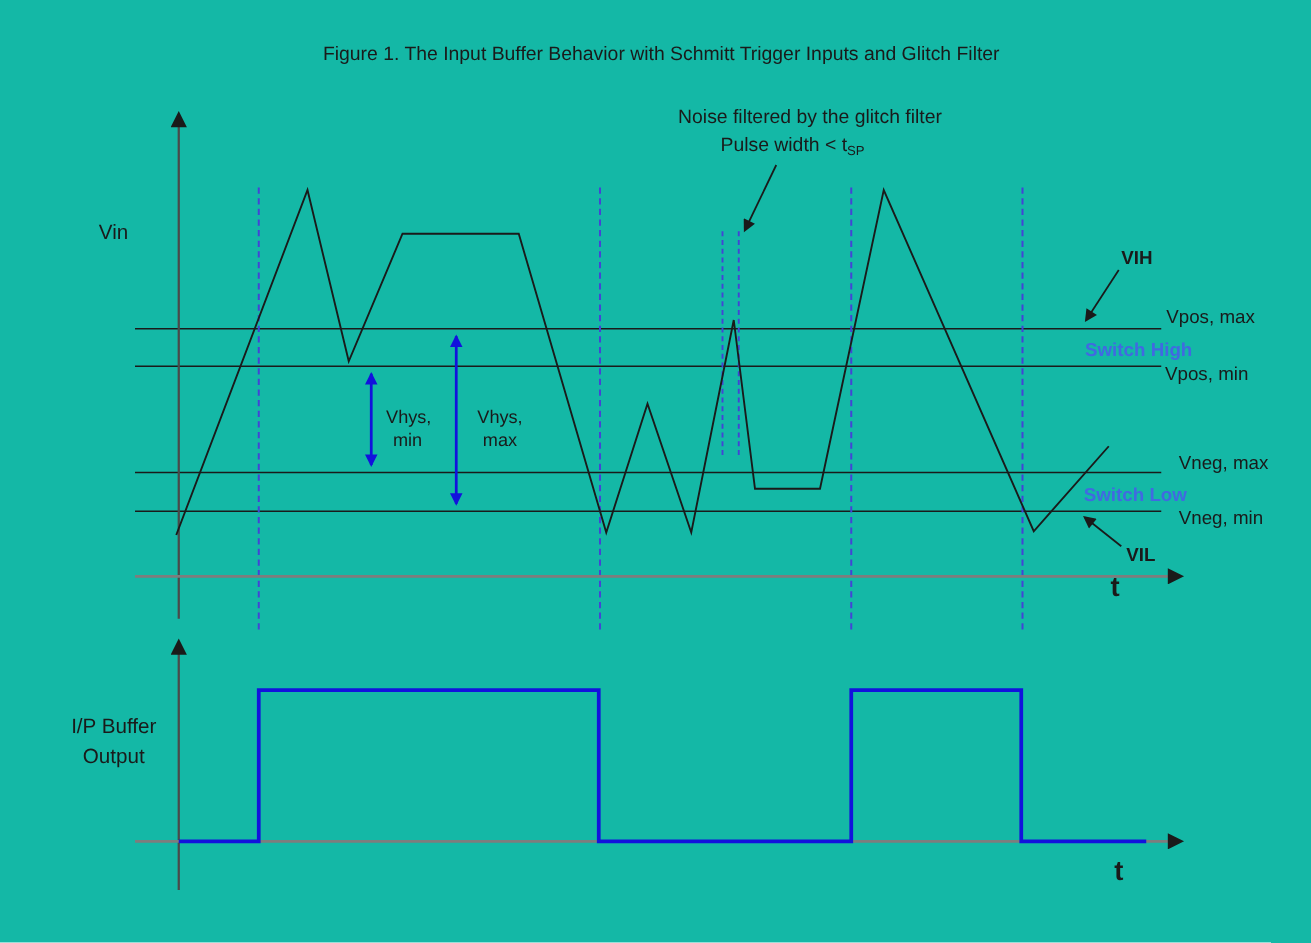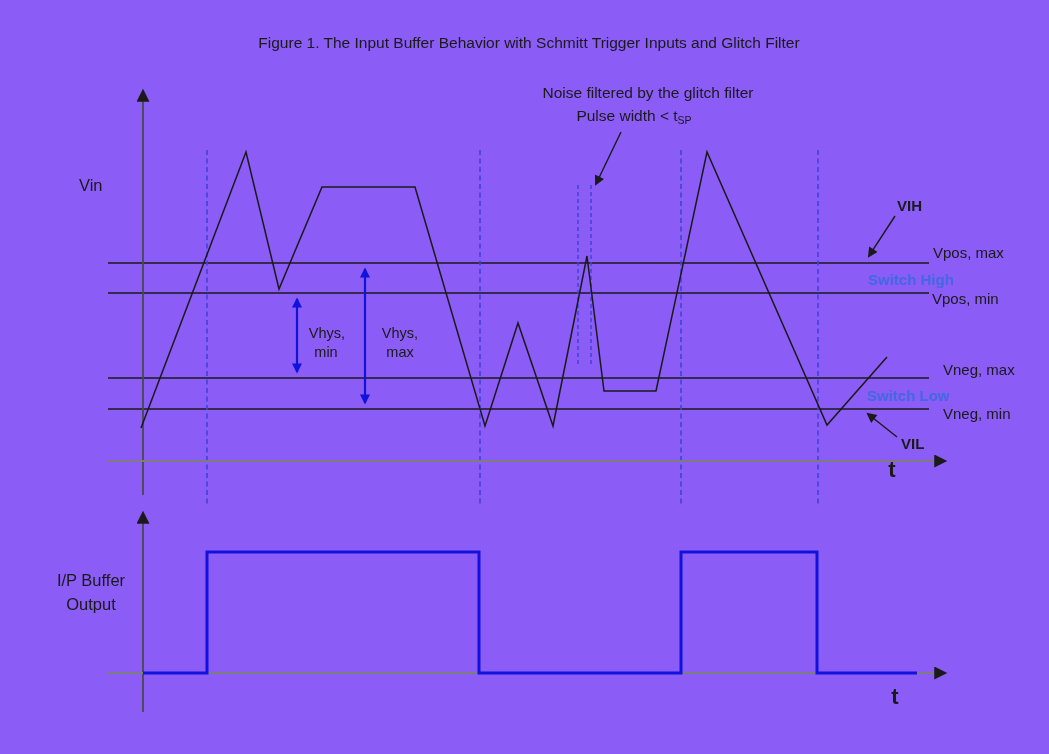--- a/index.html
+++ b/index.html
@@ -1,20 +1,20 @@
 <!DOCTYPE html>
 <html style="--signal-blue: #1212dd; --dash-blue: #4343d6; --switch-blue: #4169e1; --ink: #1a1a1a; --axis-gray: #7d7d7d; --axis-dark: #4a4a4a;"><head>
 <meta charset="utf-8">
 <style>
   html, body { margin: 0; padding: 0; background: #ffffff; }
   #stage {
     position: relative;
     width: 1049px;
     height: 754px;
-    background: #8b5cf6;
+    background: #14b8a6;
     overflow: hidden;
     font-family: "Liberation Sans", "DejaVu Sans", sans-serif;
   }
   svg { display: block; }
   svg text {
     fill: var(--ink);
     font-family: "Liberation Sans", "DejaVu Sans", sans-serif;
   }
   .axis-x   { stroke: var(--axis-gray); stroke-width: 2.2; fill: none; }
   .axis-y   { stroke: var(--axis-dark); stroke-width: 1.8; fill: none; }

